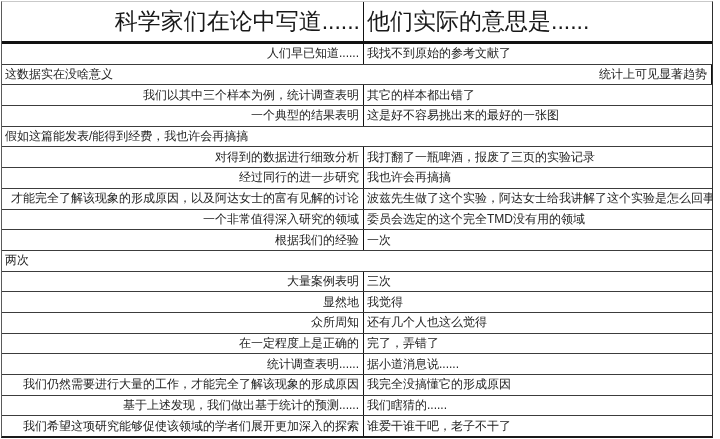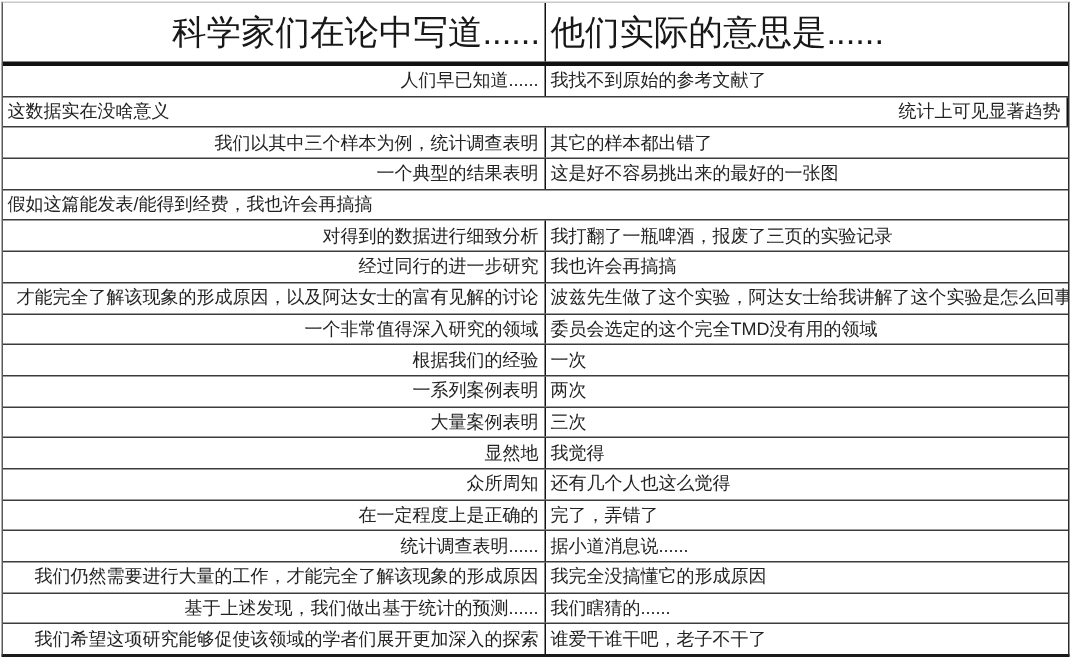--- a/index.html
+++ b/index.html
@@ -95,21 +95,20 @@
     </div>
     <div class="row">
       <div class="cell left">一个非常值得深入研究的领域</div>
       <div class="cell right">委员会选定的这个完全TMD没有用的领域</div>
     </div>
     <div class="row">
       <div class="cell left">根据我们的经验</div>
       <div class="cell right">一次</div>
     </div>
     <div class="row">
-      <div class="cell left">一系列案例表明</div>
       <div class="cell right">两次</div>
     </div>
     <div class="row">
       <div class="cell left">大量案例表明</div>
       <div class="cell right">三次</div>
     </div>
     <div class="row">
       <div class="cell left">显然地</div>
       <div class="cell right">我觉得</div>
     </div>

